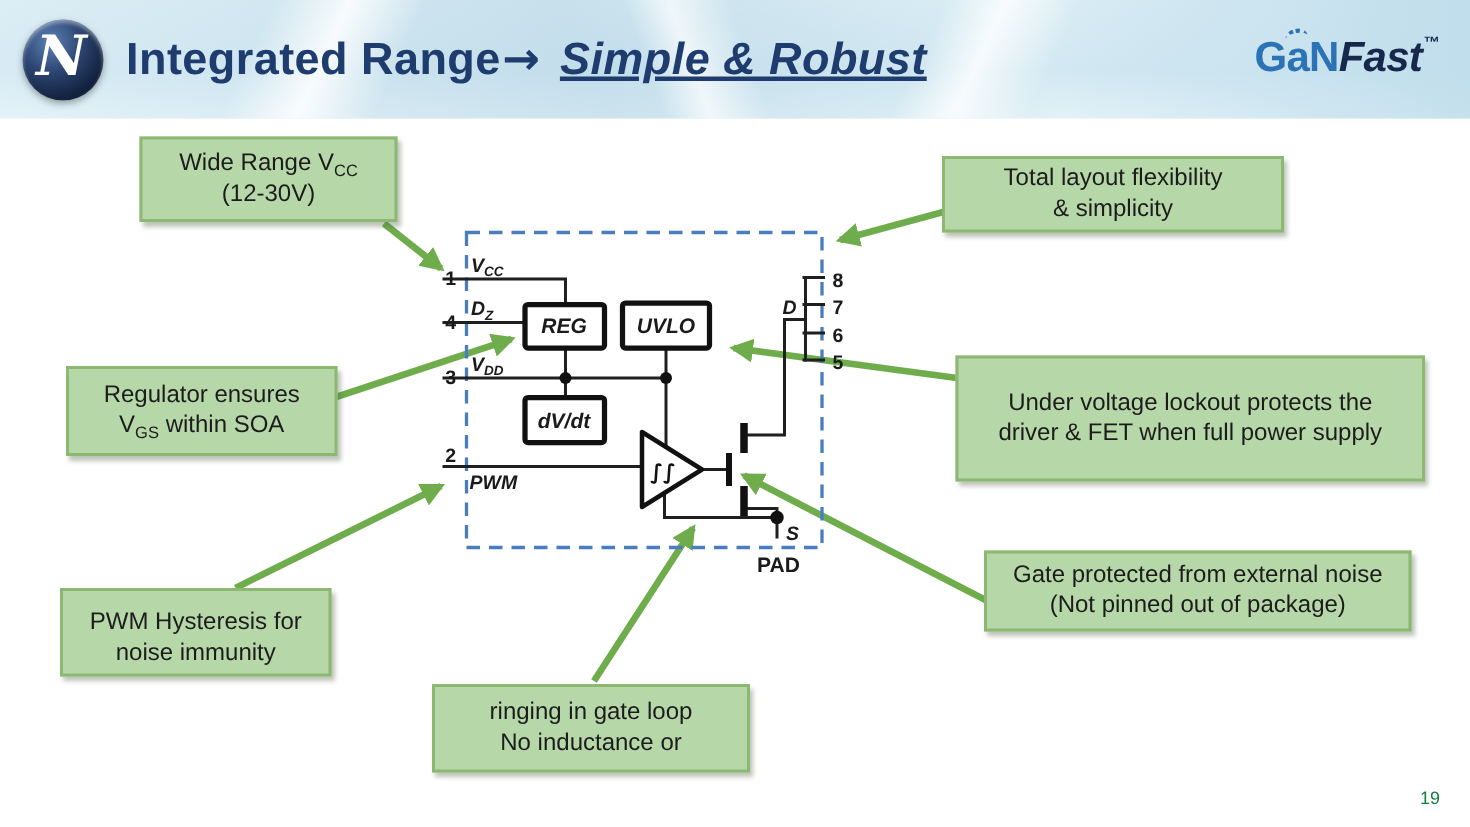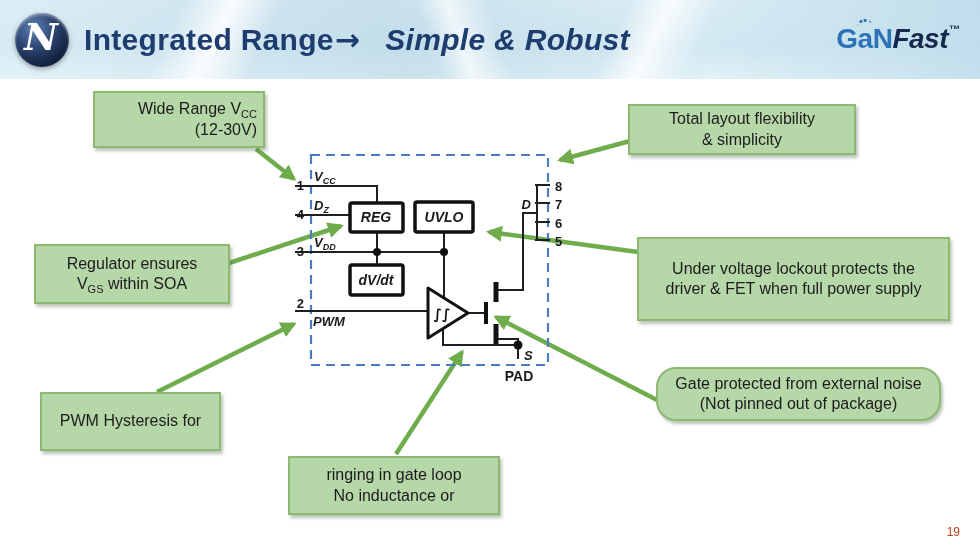--- a/index.html
+++ b/index.html
@@ -16,21 +16,21 @@
       linear-gradient(180deg,#d6eaf2 0%,#c9e2ee 60%,#e2f1f7 100%);
     display:flex;align-items:center;}
   .logo{width:54px;height:54px;margin-left:15px;border-radius:50%;flex:0 0 auto;
     background:radial-gradient(circle at 35% 28%, #5d82b5 0%, #2d4673 38%, #13223f 72%, #0a1527 100%);
     box-shadow:0 2px 5px rgba(0,0,0,.35), inset 0 2px 3px rgba(255,255,255,.45);
     display:flex;align-items:center;justify-content:center;}
   .logo-n{font-family:"DejaVu Serif",serif;font-style:italic;font-weight:bold;
     font-size:37px;color:#fff;transform:translate(-1px,-3px);}
   .title{margin:0 0 0 15px;font-size:30px;font-weight:bold;color:#1e3c6e;letter-spacing:.3px;white-space:nowrap;}
   .title-arrow{font-family:"DejaVu Sans",sans-serif;margin:0 1px;}
-  .title-em{font-style:italic;margin-left:24px;}
+  .title-em{font-style:italic;margin-left:12px;text-decoration:underline;}
   .brand{position:absolute;right:20px;top:24px;font-size:28px;font-weight:bold;line-height:1;}
   .brand .gan{color:#2c73b5;letter-spacing:-.5px;}
   .brand .fast{color:#16294d;font-style:italic;letter-spacing:-.5px;}
   .brand .tm{font-size:11px;color:#16294d;vertical-align:15px;margin-left:1px;font-style:normal;}
   .arc{position:absolute;left:21px;top:-5px;width:15px;height:9px;
        border-top:3px dotted #2c73b5;border-radius:50%;transform:rotate(-10deg);}
 
   
   svg.overlay{position:absolute;left:0;top:0;}
   .wire{stroke:#1f1f1f;stroke-width:2;fill:none;stroke-linecap:square;}
@@ -46,29 +46,29 @@
   .pad{font:bold 14px "Liberation Sans",sans-serif;fill:#1a1a1a;}
   .hys{font:italic bold 14px "DejaVu Sans",sans-serif;fill:#111;}
   .arrow{stroke:#6fad4c;stroke-width:4.5;fill:none;marker-end:url(#ah);}
 
   
   .callout{position:absolute;background:#b6d7a8;border:2px solid #8cb871;box-sizing:border-box;
     box-shadow:2px 3px 3px rgba(90,110,80,.4);
     display:flex;flex-direction:column;justify-content:center;text-align:center;
     font-size:16px;line-height:1.28;color:#1c1c1c;padding:3px 6px;}
   .callout sub{font-size:11px;line-height:0;}
-  #co-wide{left:93px;top:91px;width:172px;height:57px;align-items:flex-end;}
+  #co-wide{left:93px;top:91px;width:172px;height:57px;}
   #co-layout{left:628px;top:104px;width:228px;height:51px;}
-  #co-reg{left:34px;top:244px;width:196px;height:60px;}
+  #co-reg{left:44px;top:244px;width:181px;height:60px;}
   #co-uvlo{left:637px;top:225px;width:313px;height:84px;margin-top:12px;}
-  #co-pwm{left:40px;top:392px;width:181px;height:59px;}
-  #co-gate{left:656px;top:367px;width:285px;height:54px;border-radius:20px;}
+  #co-pwm{left:40px;top:392px;width:181px;height:59px;justify-content:flex-end;}
+  #co-gate{left:656px;top:367px;width:285px;height:54px;}
   #co-ind{left:288px;top:456px;width:212px;height:59px;}
 
-  .pageno{position:absolute;right:20px;bottom:12px;font-size:12px;color:#c2410c;}
+  .pageno{position:absolute;right:20px;bottom:12px;font-size:12px;color:#15803d;}
 </style>
 </head>
 <body>
 
 <div class="slide">
 
   <header class="topbar">
     <div class="logo">
       <span class="logo-n">N</span>
     </div>
@@ -166,20 +166,21 @@
     <div><span>V</span><sub>GS</sub><span> within SOA</span></div>
   </div>
 
   <div class="callout" id="co-uvlo">
     <div>Under voltage lockout protects the</div>
     <div>driver &amp; FET when full power supply</div>
   </div>
 
   <div class="callout" id="co-pwm">
     <div>PWM Hysteresis for</div>
+    <div>noise immunity</div>
   </div>
 
   <div class="callout" id="co-gate">
     <div>Gate protected from external noise</div>
     <div>(Not pinned out of package)</div>
   </div>
 
   <div class="callout" id="co-ind">
     <div>ringing in gate loop</div>
     <div>No inductance or</div>

